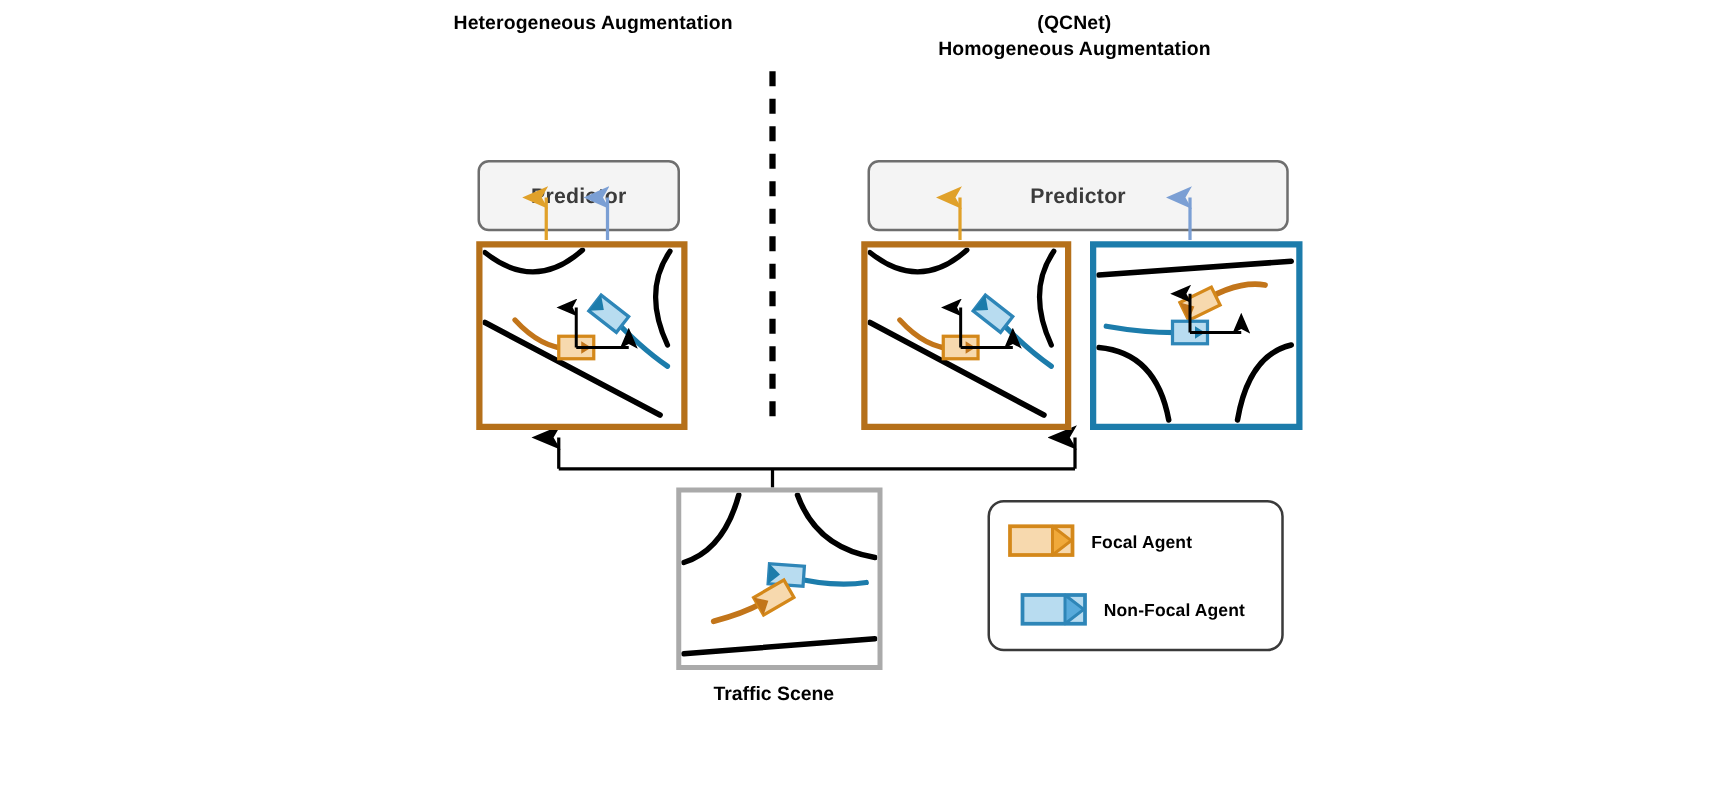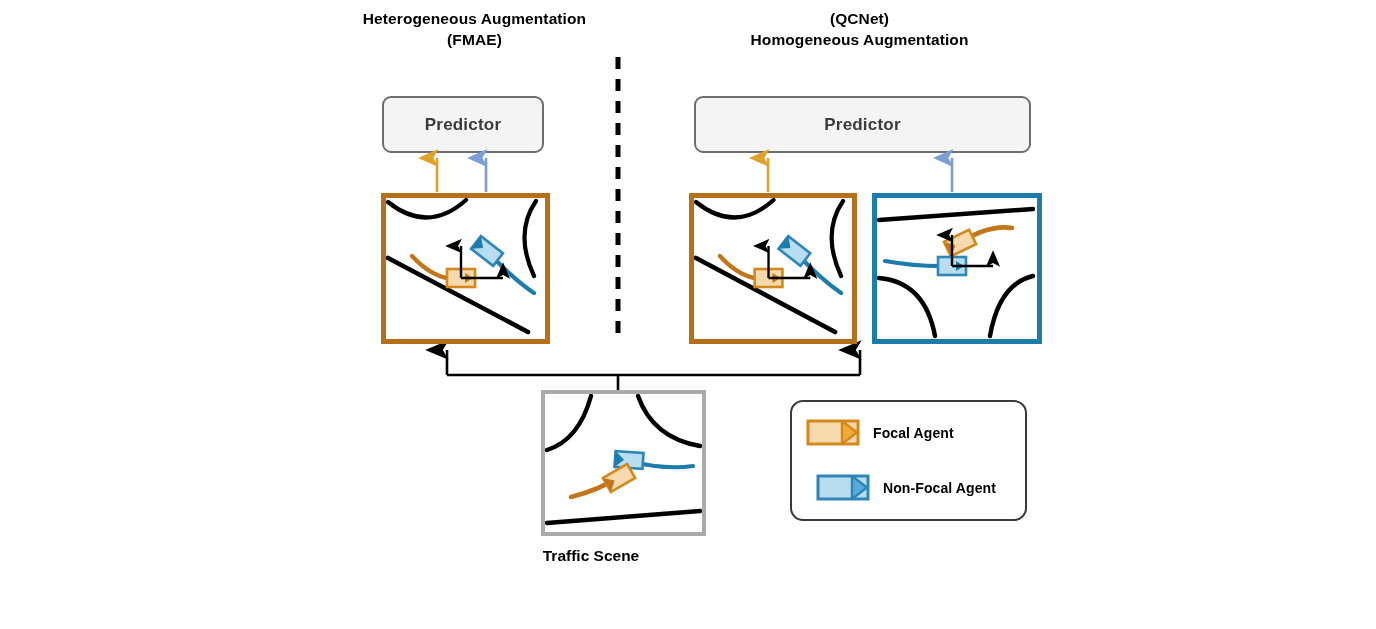--- a/index.html
+++ b/index.html
@@ -13,57 +13,56 @@
 
   .col-title{
     position:absolute;text-align:center;font-weight:bold;
     font-size:15.5px;color:#000;line-height:21px;letter-spacing:0.1px;
   }
   #title-left{left:343px;top:8px;width:263px;}
   #title-right{left:728px;top:8px;width:263px;}
 
   .predictor-box{
     position:absolute;background:#f4f4f4;border:2px solid #6e6e6e;
-    border-radius:9px;display:flex;align-items:center;justify-content:center;
+    border-radius:9px;display:flex;align-items:center;justify-content:center;margin-top:32px;
   }
   .predictor-label{font-size:17px;color:#3b3b3b;font-weight:bold;letter-spacing:0.2px;}
   #predictor-left{left:382px;top:96px;width:158px;height:53px;}
   #predictor-right{left:694px;top:96px;width:333px;height:53px;}
 
   .scene-panel{position:absolute;background:#ffffff;overflow:hidden;}
   #panel-het{left:381px;top:193px;width:159px;height:141px;border:5px solid #b5701a;}
   #panel-hom-a{left:689px;top:193px;width:158px;height:141px;border:5px solid #b5701a;}
   #panel-hom-b{left:872px;top:193px;width:160px;height:141px;border:5px solid #1c7cab;}
   #panel-traffic{left:541px;top:390px;width:157px;height:138px;border:4px solid #aaaaaa;}
 
   .scene-svg{display:block;width:100%;height:100%;}
 
   .caption{
     position:absolute;text-align:center;font-weight:bold;font-size:15.5px;color:#000;
   }
-  #caption-traffic{left:468px;top:547px;width:246px;}
+  #caption-traffic{left:496px;top:547px;width:246px;}
 
   .legend-box{
     position:absolute;left:790px;top:400px;width:233px;height:117px;
     background:#ffffff;border:2px solid #3a3a3a;border-radius:13px;
   }
   .legend-row{position:absolute;display:flex;align-items:center;}
   #legend-row-focal{left:14px;top:16px;}
   #legend-row-nonfocal{left:14px;top:71px;padding-left:10px;}
   .legend-icon{width:54px;height:29px;margin-right:13px;flex:0 0 auto;}
   .legend-text{font-size:14px;font-weight:bold;color:#000;white-space:nowrap;letter-spacing:0.1px;}
 </style>
 </head>
 <body>
 
 <div class="stage">
 
   <div class="col-title" id="title-left">
     <div>Heterogeneous Augmentation</div>
-    <div>(FMAE)</div>
   </div>
   <div class="col-title" id="title-right">
     <div>(QCNet)</div>
     <div>Homogeneous Augmentation</div>
   </div>
 
   <div class="predictor-box" id="predictor-left">
     <span class="predictor-label">Predictor</span>
   </div>
   <div class="predictor-box" id="predictor-right">

